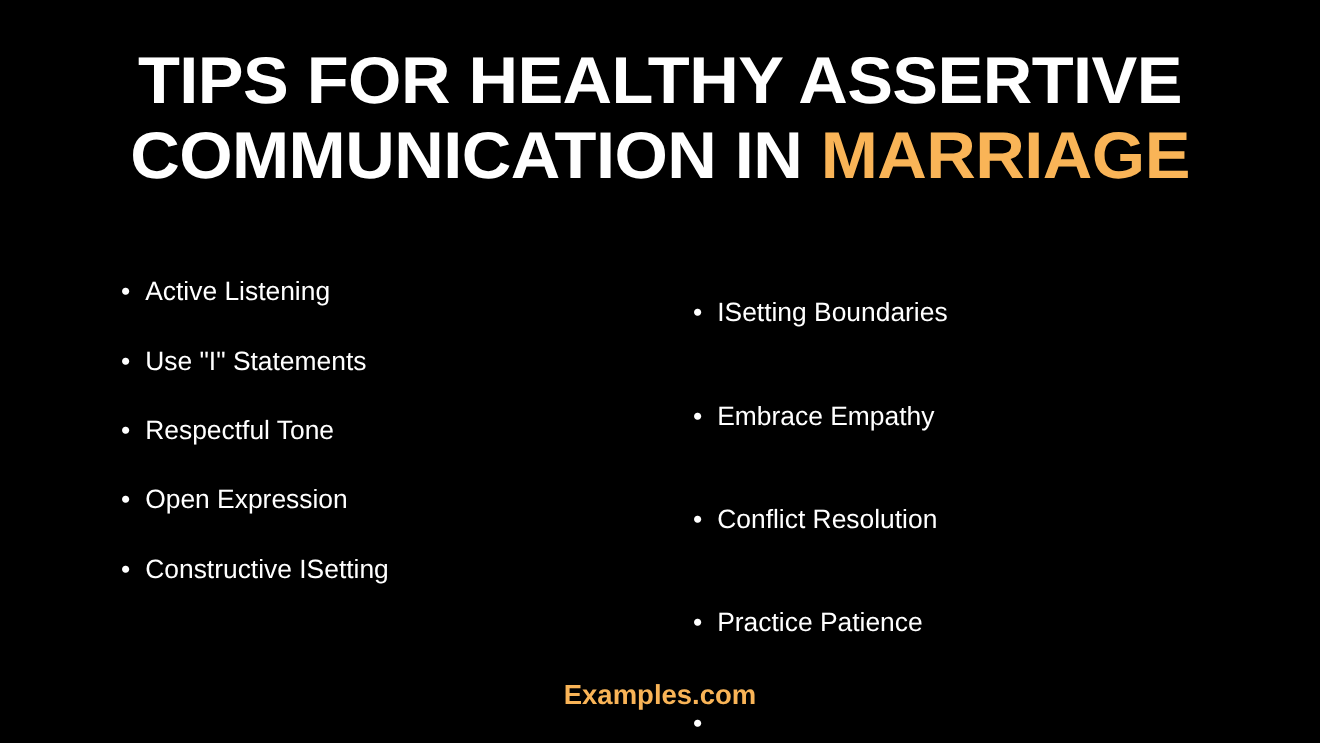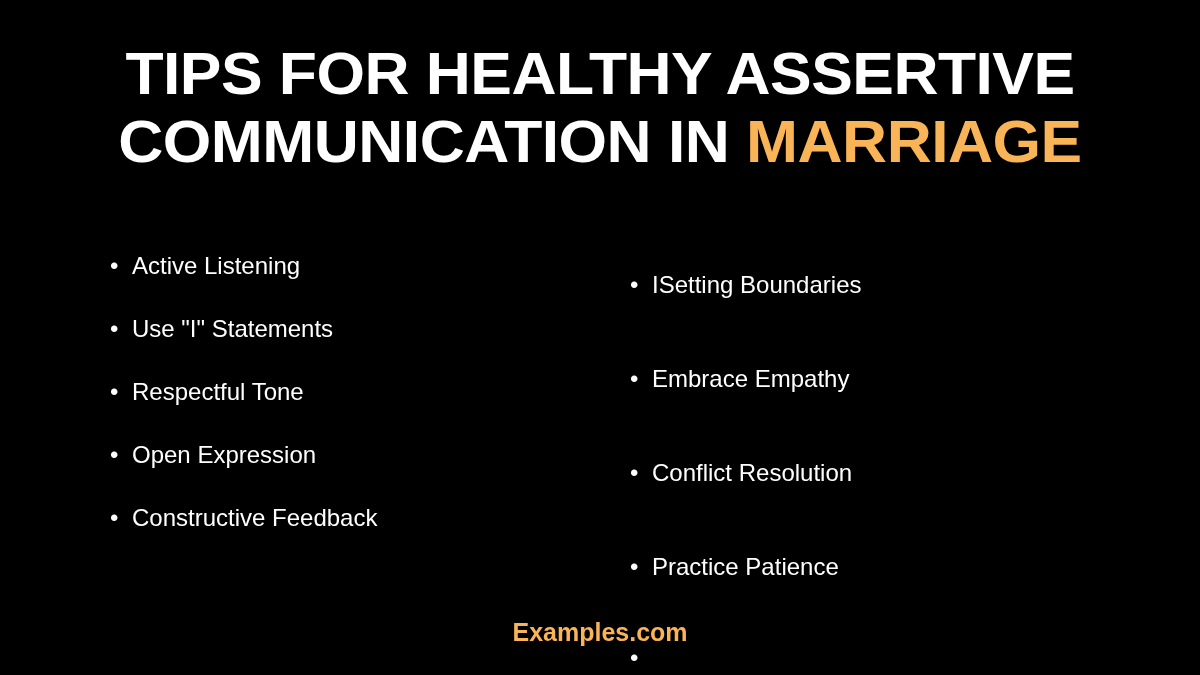--- a/index.html
+++ b/index.html
@@ -149,21 +149,21 @@
       <div class="tip-item">
         <span class="bullet-dot"></span>
         <span class="tip-label">Respectful Tone</span>
       </div>
       <div class="tip-item">
         <span class="bullet-dot"></span>
         <span class="tip-label">Open Expression</span>
       </div>
       <div class="tip-item">
         <span class="bullet-dot"></span>
-        <span class="tip-label">Constructive Feedback</span>
+        <span class="tip-label">Constructive ISetting</span>
       </div>
     </div>
 
     <div class="column column-right">
       <div class="tip-item">
         <span class="bullet-dot"></span>
         <span class="tip-label">ISetting Boundaries</span>
       </div>
       <div class="tip-item">
         <span class="bullet-dot"></span>

